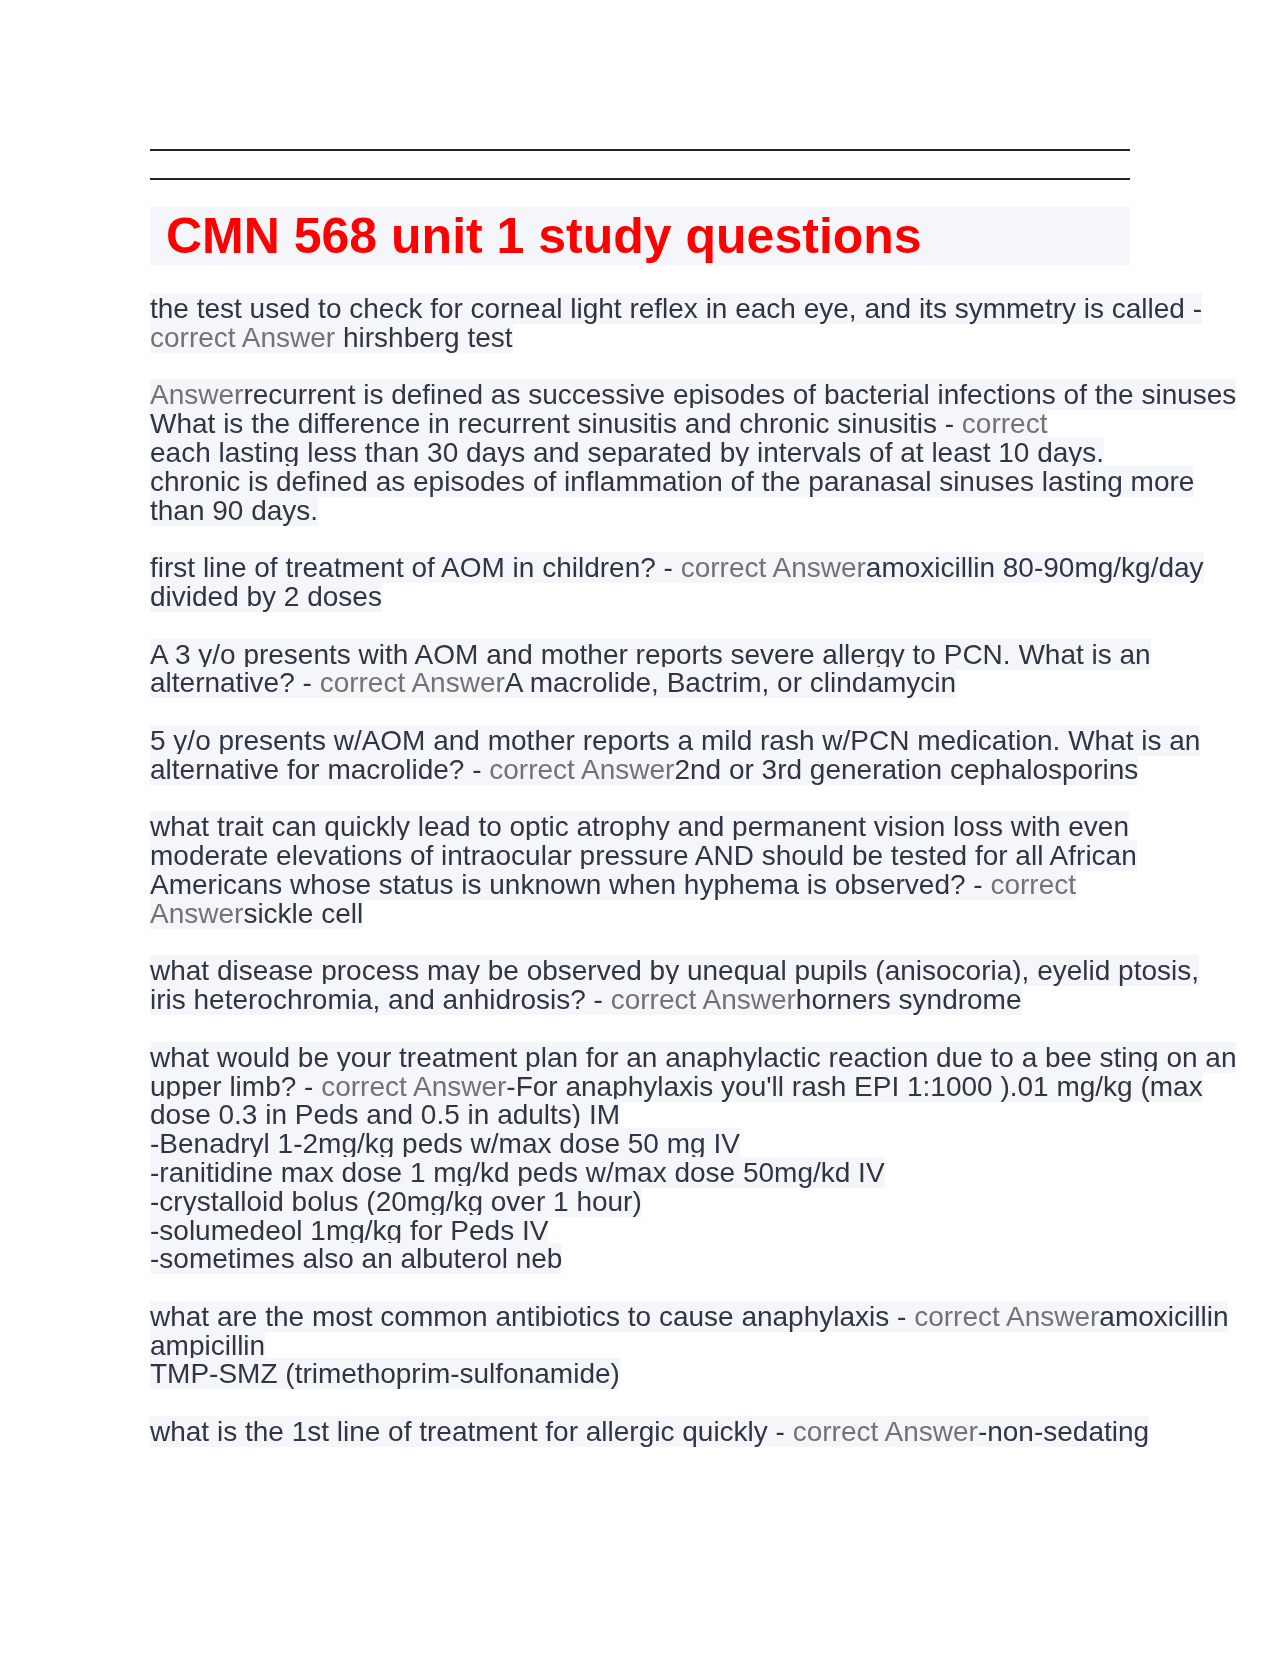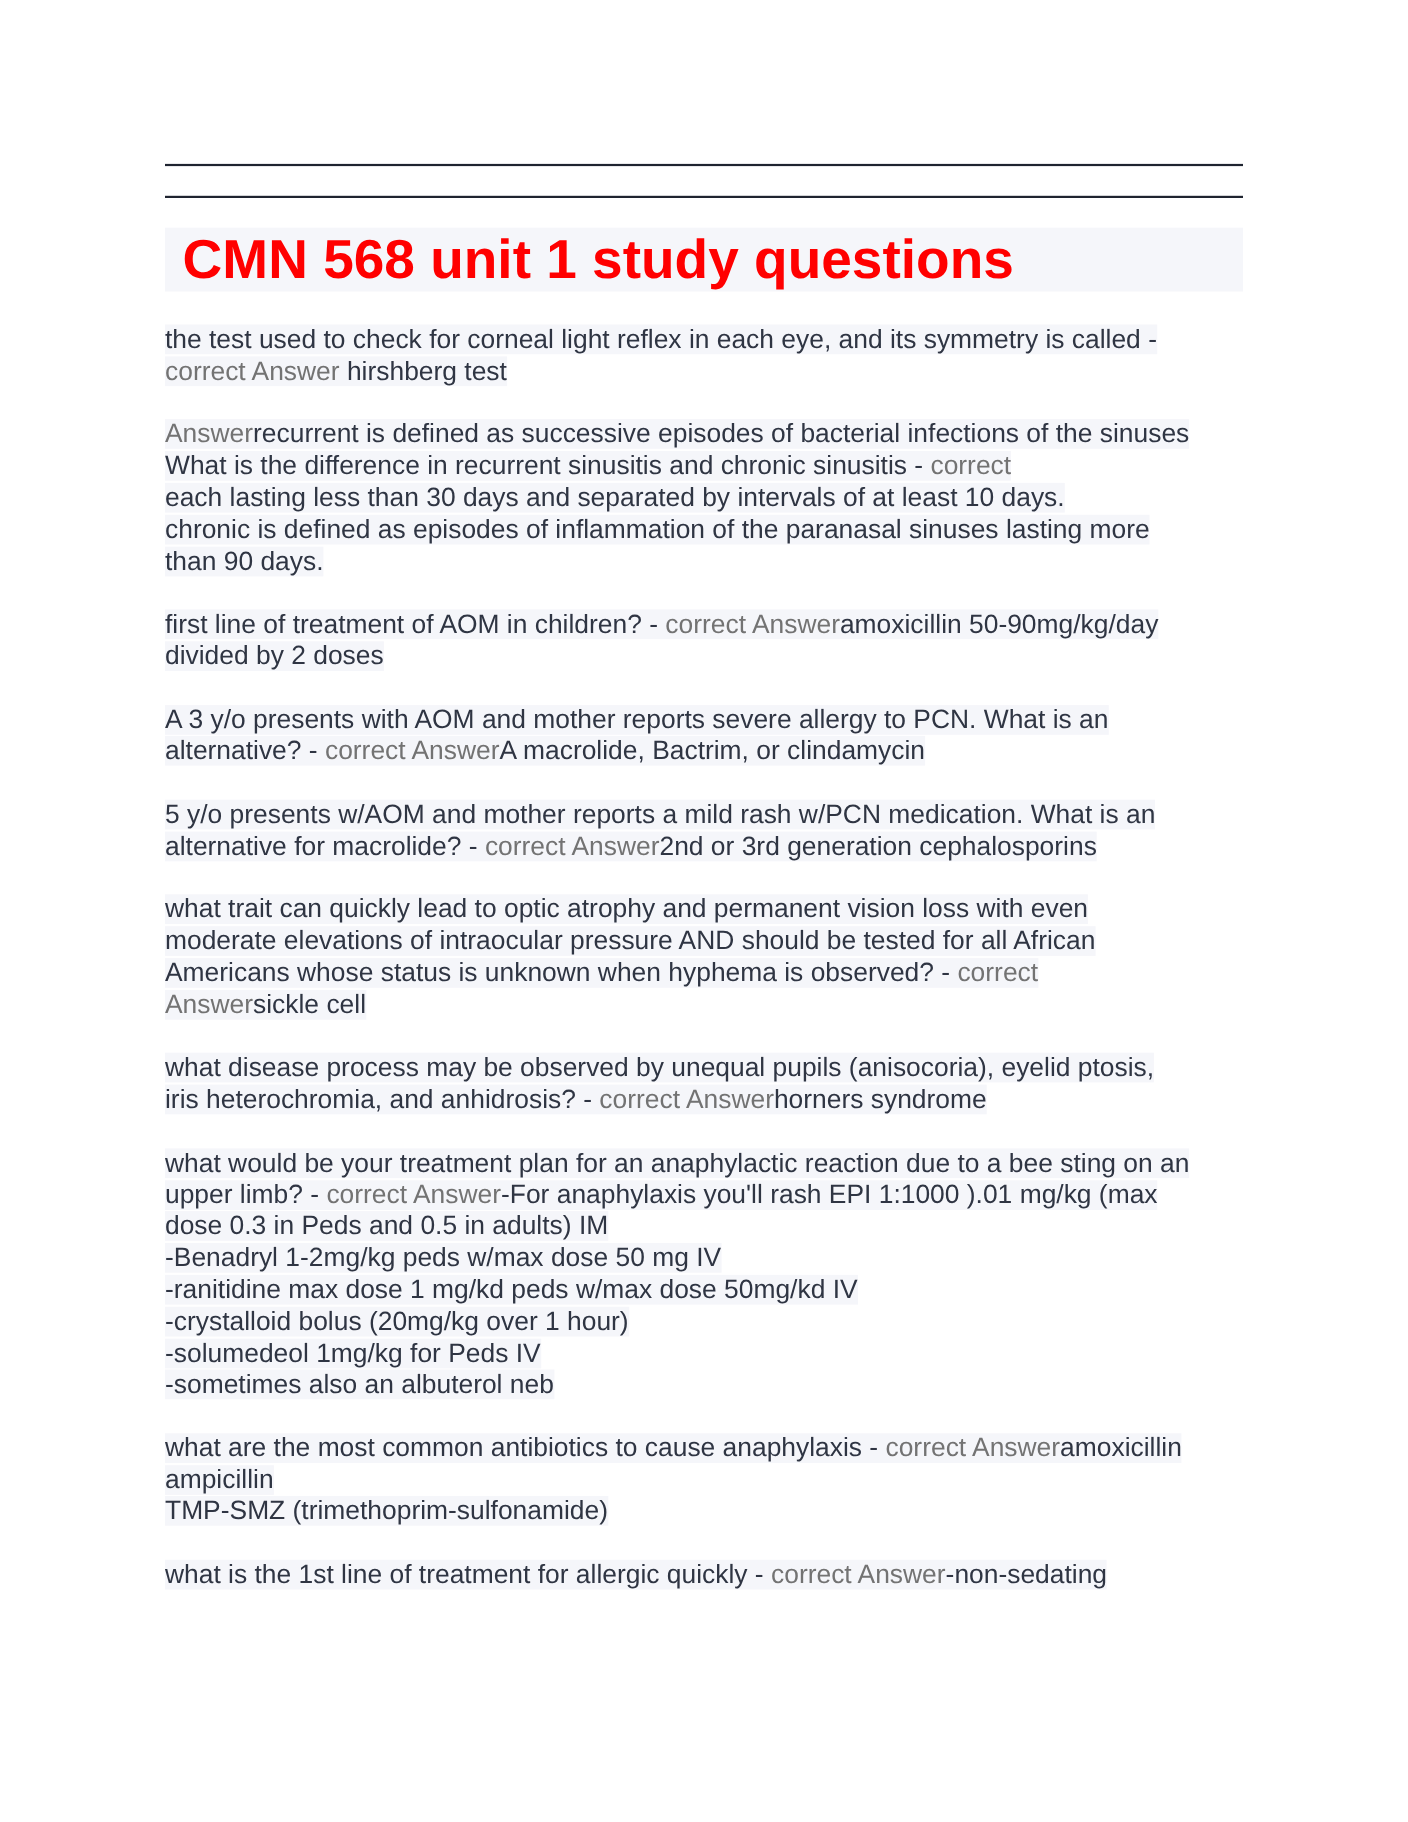--- a/index.html
+++ b/index.html
@@ -3,21 +3,21 @@
 <meta charset="utf-8">
 <style>
   html, body { margin: 0; padding: 0; background: #ffffff; }
   body { width: 1280px; height: 1656px; position: relative; overflow: hidden; }
   .page { position: absolute; left: 150px; top: 0; width: 980px; }
   .rule { position: absolute; left: 0; width: 980px; height: 2px; background: #1f2430; }
   .rule.r1 { top: 149px; }
   .rule.r2 { top: 178px; }
   .title-box { position: absolute; left: 0; top: 207px; width: 980px; height: 58px; background: #f5f6fa; }
   .title { position: absolute; left: 16px; top: 207px; font-family: "Liberation Sans", sans-serif; font-weight: bold; font-size: 50px; line-height: 58px; color: #ff0000; white-space: nowrap; }
-  .body { position: absolute; left: 0; top: 295px; width: 1000px; font-family: "Liberation Sans", sans-serif; font-size: 24px; line-height: 28.8px; color: #2f3543; }
+  .body { position: absolute; left: 0; top: 295px; width: 1000px; font-family: "Liberation Sans", sans-serif; font-size: 28px; line-height: 28.8px; color: #2f3543; }
   .qa { margin: 0 0 28.8px 0; }
   .line { display: block; white-space: nowrap; height: 28.8px; }
   .hl { background: #f5f6fa; }
   .ans { color: #737373; }
 </style>
 </head>
 <body>
 
 <div class="page">
   <div class="rule r1"></div>
@@ -30,21 +30,21 @@
         <span class="line"><span class="hl"><span class="txt"></span><span class="ans">correct Answer</span><span class="txt"> hirshberg test</span></span></span>
       </div>
       <div class="qa">
         <span class="line"><span class="hl"><span class="txt"></span><span class="ans">Answer</span><span class="txt">recurrent is defined as successive episodes of bacterial infections of the sinuses</span></span></span>
         <span class="line"><span class="hl"><span class="txt">What is the difference in recurrent sinusitis and chronic sinusitis - </span><span class="ans">correct</span></span></span>
         <span class="line"><span class="hl"><span class="txt">each lasting less than 30 days and separated by intervals of at least 10 days.</span></span></span>
         <span class="line"><span class="hl"><span class="txt">chronic is defined as episodes of inflammation of the paranasal sinuses lasting more</span></span></span>
         <span class="line"><span class="hl"><span class="txt">than 90 days.</span></span></span>
       </div>
       <div class="qa">
-        <span class="line"><span class="hl"><span class="txt">first line of treatment of AOM in children? - </span><span class="ans">correct Answer</span><span class="txt">amoxicillin 50-90mg/kg/day</span></span></span>
+        <span class="line"><span class="hl"><span class="txt">first line of treatment of AOM in children? - </span><span class="ans">correct Answer</span><span class="txt">amoxicillin 80-90mg/kg/day</span></span></span>
         <span class="line"><span class="hl"><span class="txt">divided by 2 doses</span></span></span>
       </div>
       <div class="qa">
         <span class="line"><span class="hl"><span class="txt">A 3 y/o presents with AOM and mother reports severe allergy to PCN. What is an</span></span></span>
         <span class="line"><span class="hl"><span class="txt">alternative? - </span><span class="ans">correct Answer</span><span class="txt">A macrolide, Bactrim, or clindamycin</span></span></span>
       </div>
       <div class="qa">
         <span class="line"><span class="hl"><span class="txt">5 y/o presents w/AOM and mother reports a mild rash w/PCN medication. What is an</span></span></span>
         <span class="line"><span class="hl"><span class="txt">alternative for macrolide? - </span><span class="ans">correct Answer</span><span class="txt">2nd or 3rd generation cephalosporins</span></span></span>
       </div>

